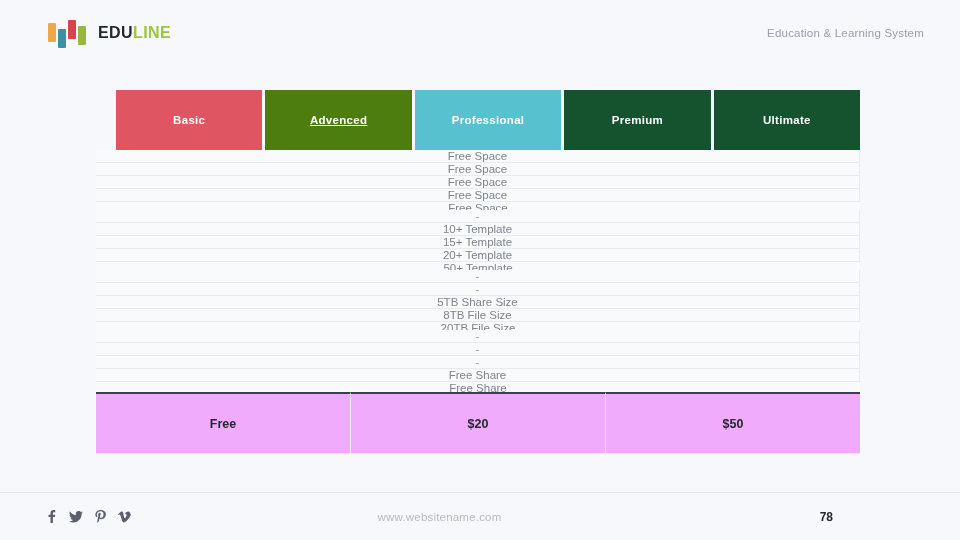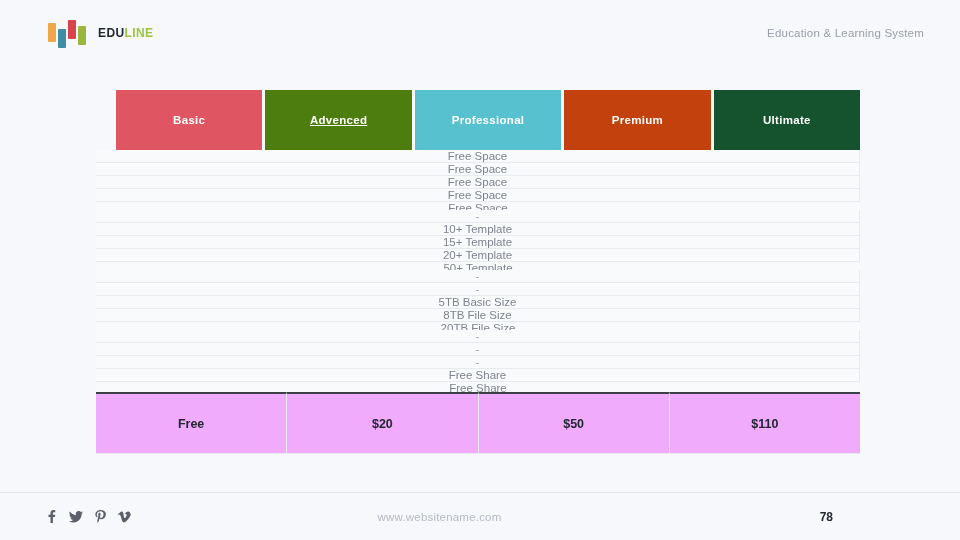--- a/index.html
+++ b/index.html
@@ -44,21 +44,21 @@
     position: absolute;
     display: block;
     border-radius: 1px;
   }
   .bar1 { left: 0;    top: 5px;  width: 8px; height: 19px; background: #efa849; }
   .bar2 { left: 10px; top: 11px; width: 8px; height: 19px; background: #3f8ea3; }
   .bar3 { left: 20px; top: 2px;  width: 8px; height: 19px; background: #d9434b; }
   .bar4 { left: 30px; top: 8px;  width: 8px; height: 19px; background: #99b63f; }
 
   .brand-name {
-    font-size: 12px;
+    font-size: 16px;
     font-weight: bold;
     letter-spacing: 0.4px;
   }
   .brand-name .edu  { color: #23272f; }
   .brand-name .line { color: #9cc43f; }
 
   .topbar-right {
     font-size: 11.5px;
     color: #9a9ea8;
     letter-spacing: 0.2px;
@@ -93,21 +93,21 @@
     color: #ffffff;
     font-size: 11.5px;
     font-weight: bold;
     letter-spacing: 0.3px;
     border-right: 3px solid #f7f8fb;
   }
   .head-cell:last-child { border-right: none; }
   .h-basic        { background: #df5561; }
   .h-advanced     { background: #4d7c0f; text-decoration: underline; }
   .h-professional { background: #57c1d0; }
-  .h-premium      { background: #c2410c; }
+  .h-premium      { background: #14532d; }
   .h-ultimate     { background: #14532d; }
 
   
   .body-row { height: 60px; flex-direction: column; }
   .body-cell {
     height: 60px;
     font-size: 11.5px;
     color: #7e838e;
     background: #f9fafc;
     border-bottom: 1px solid #e8eaf0;
@@ -223,38 +223,37 @@
     <div class="pcell body-cell dash">-</div>
     <div class="pcell body-cell">10+ Template</div>
     <div class="pcell body-cell">15+ Template</div>
     <div class="pcell body-cell">20+ Template</div>
     <div class="pcell body-cell">50+ Template</div>
   </div>
 
   <div class="prow body-row">
     <div class="pcell body-cell dash">-</div>
     <div class="pcell body-cell dash">-</div>
-    <div class="pcell body-cell">5TB Basic Size</div>
+    <div class="pcell body-cell">5TB Share Size</div>
     <div class="pcell body-cell">8TB File Size</div>
     <div class="pcell body-cell">20TB File Size</div>
   </div>
 
   <div class="prow body-row">
     <div class="pcell body-cell dash">-</div>
     <div class="pcell body-cell dash">-</div>
     <div class="pcell body-cell dash">-</div>
     <div class="pcell body-cell">Free Share</div>
     <div class="pcell body-cell">Free Share</div>
   </div>
 
   <div class="prow price-row">
     <div class="pcell price-cell">Free</div>
     <div class="pcell price-cell">$20</div>
     <div class="pcell price-cell">$50</div>
-    <div class="pcell price-cell">$110</div>
   </div>
 
 </div>
 
 <div class="footer-divider"></div>
 
 <div class="footer">
   <div class="social">
     <span>
       <svg width="11" height="13" viewBox="0 0 11 13">

